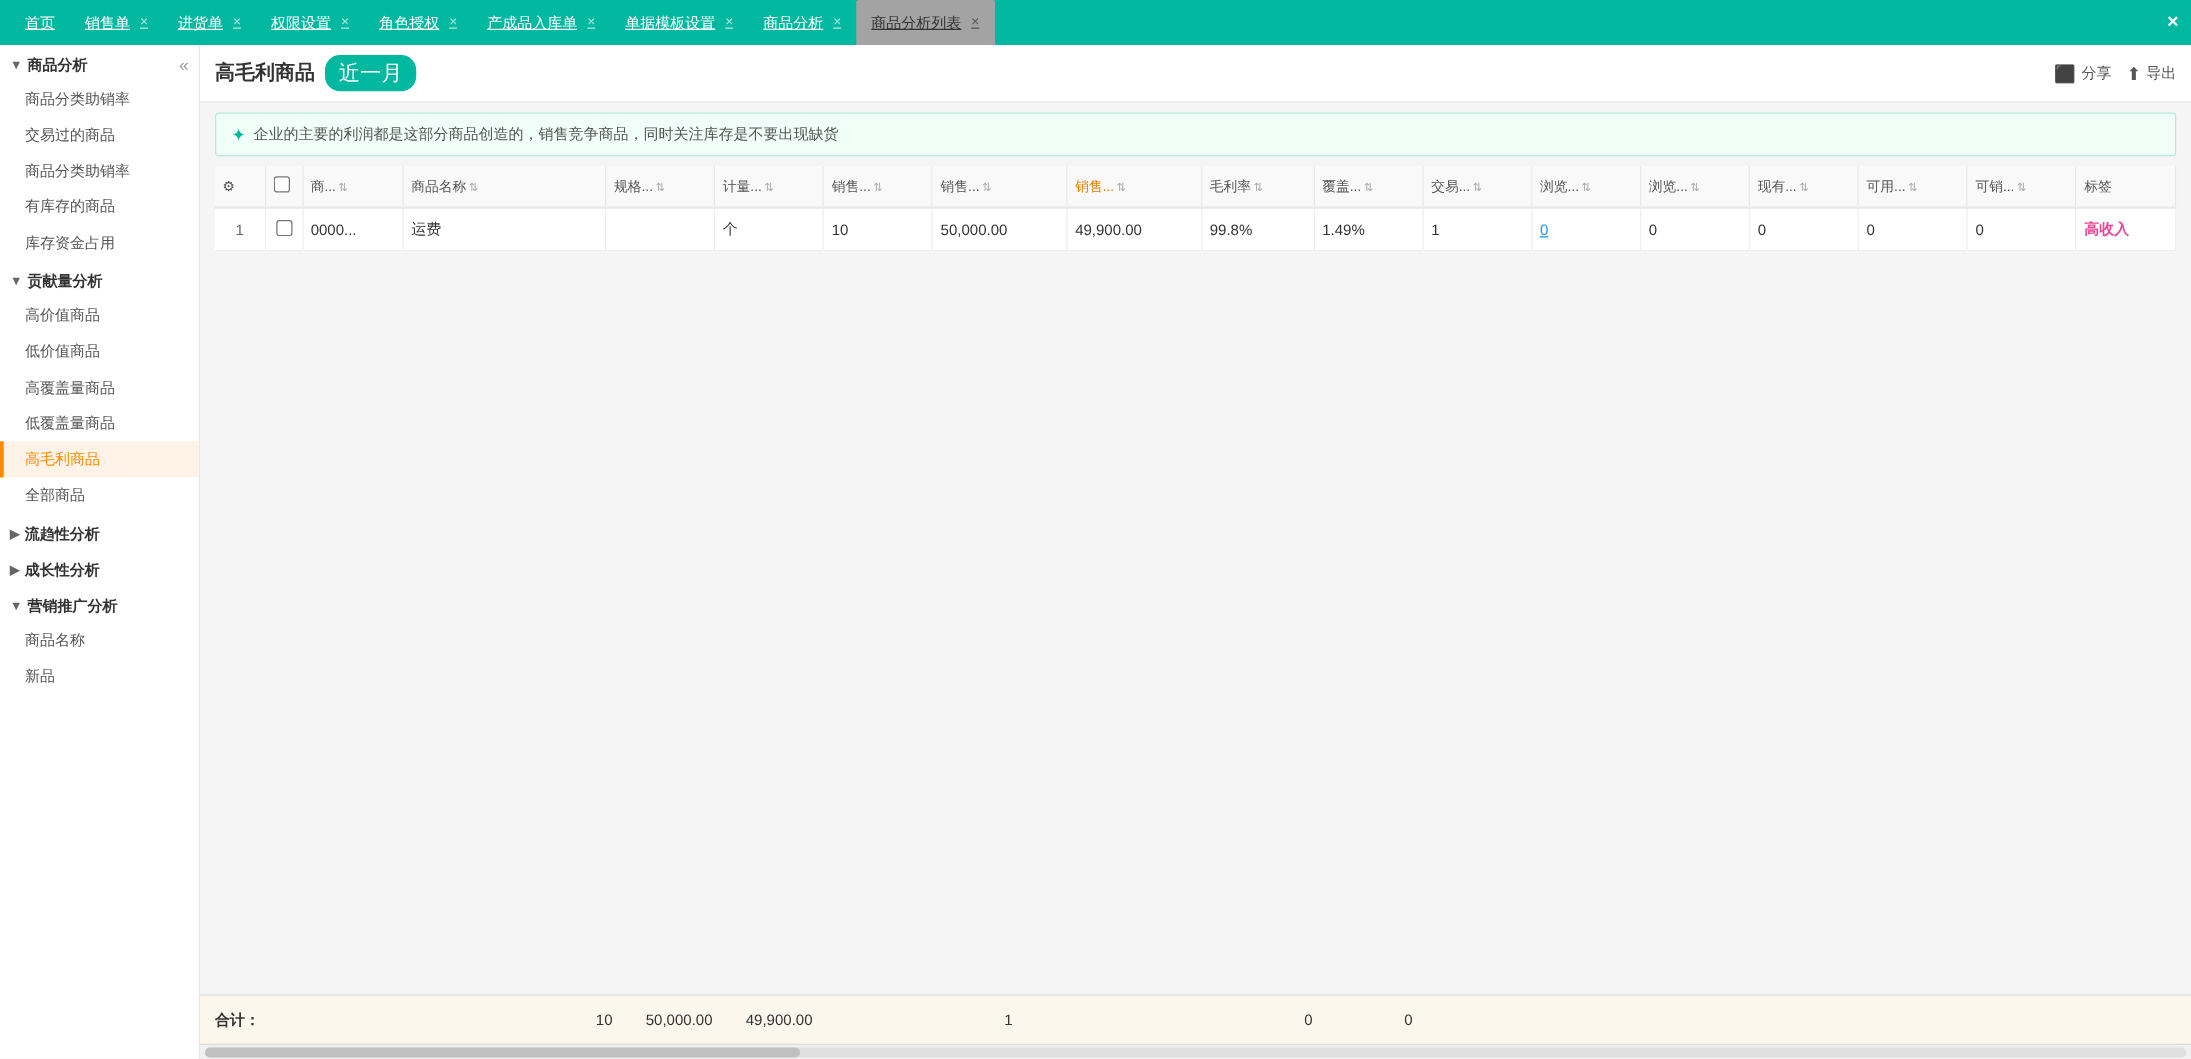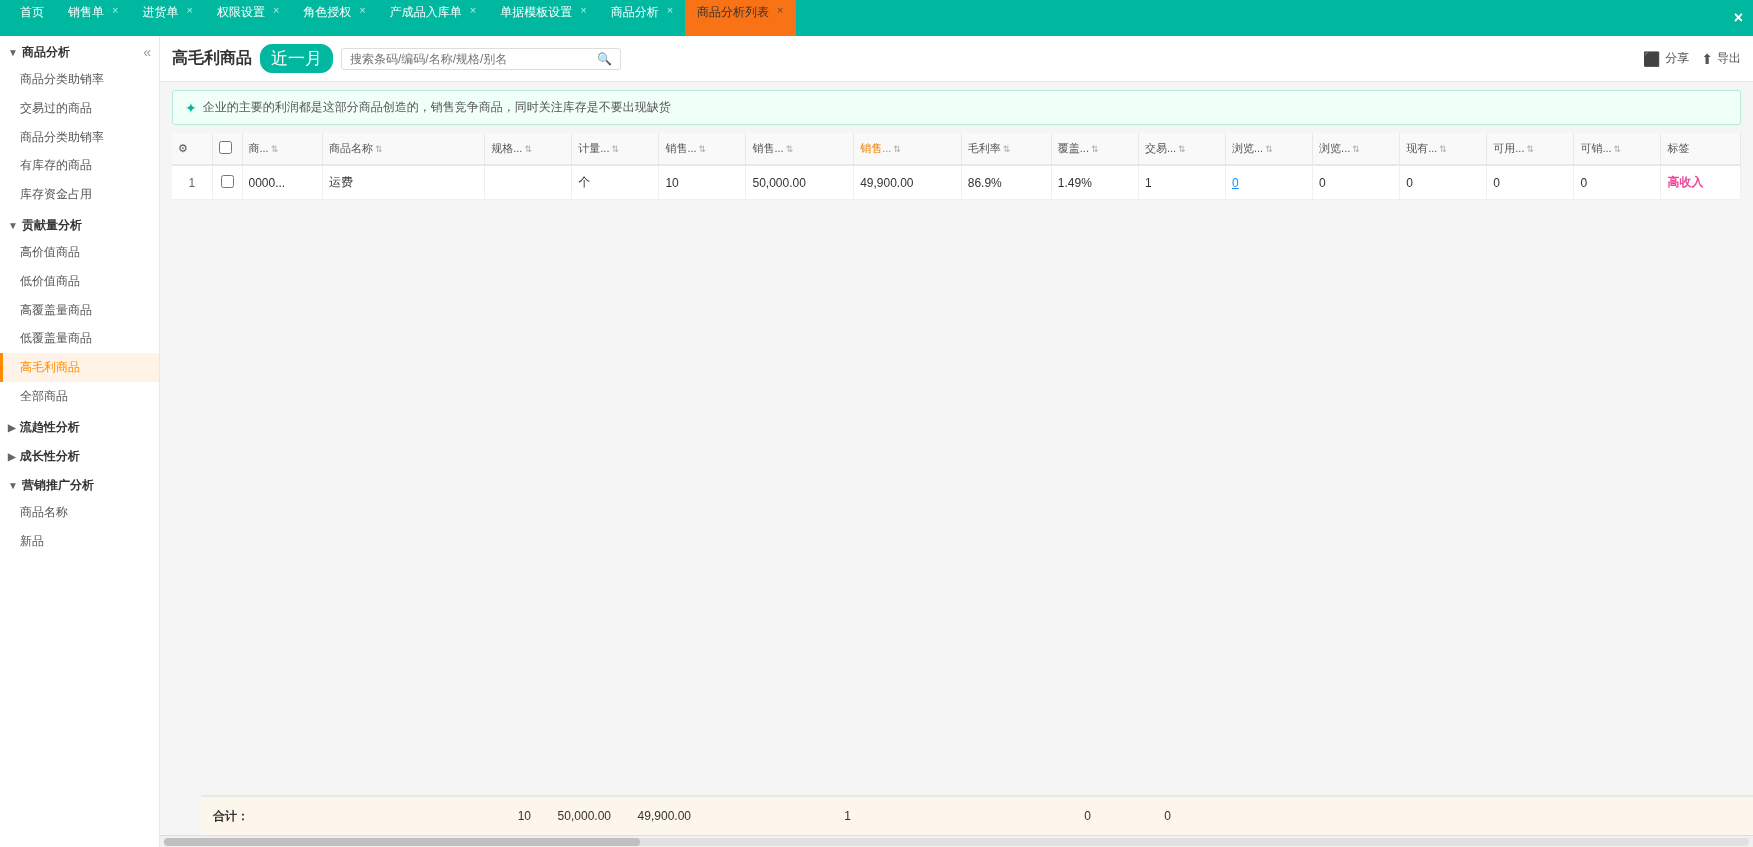--- a/index.html
+++ b/index.html
@@ -10,30 +10,31 @@
       display: flex;
       align-items: center;
       background: #00b8a0;
       height: 36px;
       padding: 0 8px;
       gap: 0;
       position: relative;
     }
     .nav-item {
       display: flex;
-      align-items: flex-start;
-      padding: 4px 12px;
+      align-items: center;
+      padding: 16px 12px;
       height: 36px;
       color: #fff;
       cursor: pointer;
       font-size: 13px;
       white-space: nowrap;
       gap: 4px;
-    }
-    .nav-item.active { background: #f97316; color: #333; border-radius: 2px 2px 0 0; }
+      text-decoration: underline;
+    }
+    .nav-item.active { background: #a3a3a3; color: #333; border-radius: 2px 2px 0 0; }
     .nav-item .close-x {
       font-size: 11px;
       margin-left: 4px;
       opacity: 0.7;
       cursor: pointer;
     }
     .nav-close-all {
       position: absolute;
       right: 10px;
       color: #fff;
@@ -211,21 +212,20 @@
     .link-cell { color: #1890ff; text-decoration: underline; cursor: pointer; }
 
     
     .table-footer {
       background: #fdf6ec;
       border-top: 2px solid #e8e8e8;
       padding: 8px 12px;
       display: flex;
       align-items: center;
       gap: 8px;
-      margin-left: 41px;
     }
     .footer-label { color: #333; font-weight: bold; }
     .footer-cells {
       display: flex;
       align-items: center;
       flex: 1;
     }
     .footer-cell {
       padding: 4px 6px;
       min-width: 80px;
@@ -372,24 +372,20 @@
     <div class="sidebar-item">
       <span>新品</span>
     </div>
   </div>
 
   <div class="content-area">
 
     <div class="content-header">
       <span class="content-title">高毛利商品</span>
       <button class="filter-btn active">近一月</button>
-      <div class="search-box">
-        <input type="text" placeholder="搜索条码/编码/名称/规格/别名" style="">
-        <span style="color:#aaa; cursor:pointer;">🔍</span>
-      </div>
       <div class="header-right">
         <div class="header-action-btn">
           <span style="font-size:14px;">⬛</span>
           <span>分享</span>
         </div>
         <div class="header-action-btn">
           <span style="font-size:14px;">⬆</span>
           <span>导出</span>
         </div>
       </div>
@@ -432,21 +428,21 @@
             <td class="checkbox-cell">
               <input type="checkbox" style="">
             </td>
             <td>0000...</td>
             <td>运费</td>
             <td></td>
             <td>个</td>
             <td>10</td>
             <td>50,000.00</td>
             <td>49,900.00</td>
-            <td>86.9%</td>
+            <td>99.8%</td>
             <td>1.49%</td>
             <td>1</td>
             <td class="link-cell">0</td>
             <td>0</td>
             <td>0</td>
             <td>0</td>
             <td>0</td>
             <td class="tag-high">高收入</td>
           </tr>
         </tbody>

